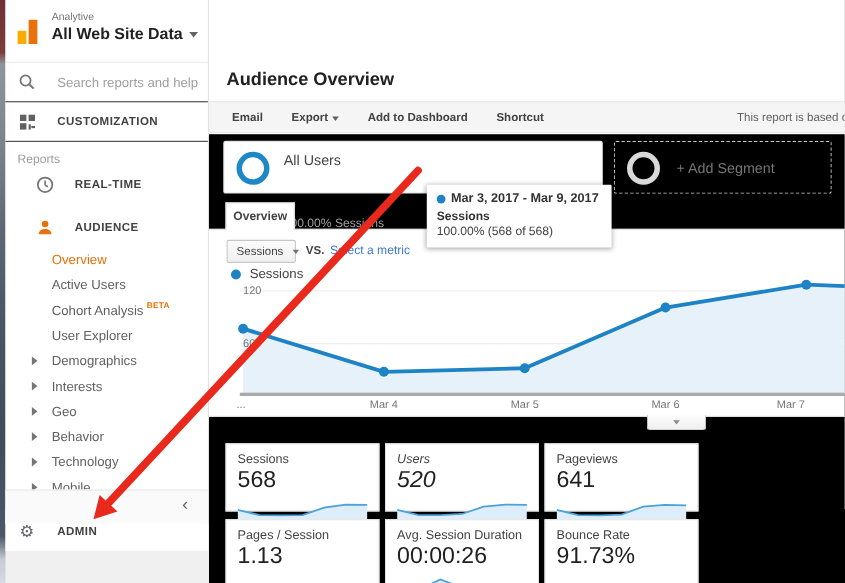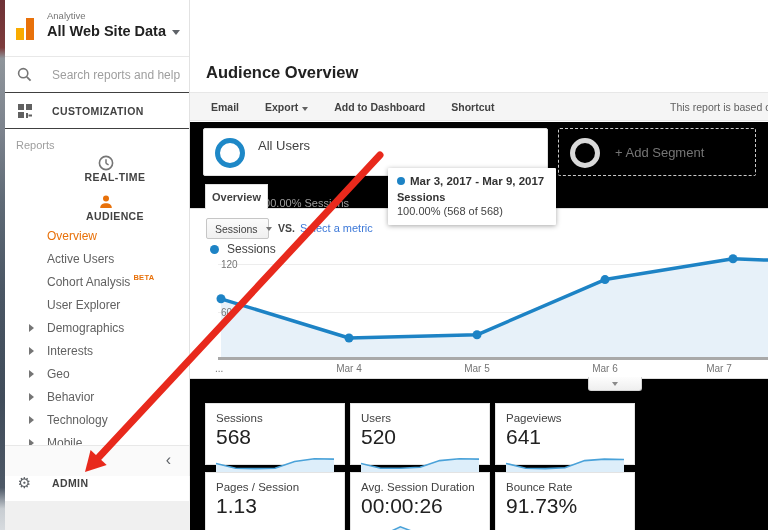--- a/index.html
+++ b/index.html
@@ -20,21 +20,21 @@
   .acct-prop { position:absolute; left:42px; top:23px; font-size:14.5px; color:#212121; white-space:nowrap;font-weight:bold; }
   .acct-caret { display:inline-block; margin-left:6px; width:0; height:0; border-left:4px solid transparent; border-right:4px solid transparent; border-top:5px solid #5f6368; vertical-align:middle; }
 
   .sb-row { display:flex; align-items:center; border-bottom:1px solid #404040; height:36px; padding-left:11px; cursor:pointer; }
   .sb-row .ic { width:17px; display:flex; justify-content:center; }
   .sb-row .lbl { margin-left:19px; }
   .search-ph { font-size:12px; color:#9e9e9e; }
   .cust-lbl { font-size:10.5px; font-weight:bold; letter-spacing:.4px; color:#424242; }
 
   .reports-label { font-size:11px; color:#9e9e9e; padding:10px 0 2px 11px; }
-  .nav-top { display:flex; align-items:center; height:26px; padding-left:17px; cursor:pointer;flex-direction:column; }
+  .nav-top { display:flex; align-items:center; height:26px; padding-left:27px; cursor:pointer; }
   .nav-top .ic { width:17px; display:flex; justify-content:center; }
   .nav-top .lbl { margin-left:19px; font-size:10.5px; font-weight:bold; letter-spacing:.4px; color:#424242; }
   #nav-realtime { margin-top:2px; }
   #nav-audience { margin-top:13px; }
   .subnav { margin-top:4px; }
   .subitem { position:relative; height:23px; display:flex; align-items:center; padding-left:42px; font-size:12px; color:#616161; cursor:pointer; white-space:nowrap; }
   .subitem.active { color:#e8710a; }
   .subitem .tri { position:absolute; left:24px; width:0; height:0; border-top:4px solid transparent; border-bottom:4px solid transparent; border-left:5px solid #757575; }
   .beta { font-size:7.5px; font-weight:bold; color:#e8710a; margin-left:3px; transform:translateY(-4px); letter-spacing:.3px; }
 
@@ -289,21 +289,21 @@
 
     <div class="cards" id="cards">
         <div class="mcard" style="left: 15px; top: 0px;">
           <div class="clabel">Sessions</div>
           <div class="cvalue">568</div>
           <svg width="118" height="22" viewBox="0 0 118 22">
             <path d="M0,12.450000000000001 L19.666666666666668,17.2 L39.333333333333336,17.58 L59,17.2 L78.66666666666667,10.55 L98.33333333333334,7.700000000000001 L118,8.08 L118,22 L0,22 Z" fill="#ddeefa"></path>
             <path d="M0,12.450000000000001 L19.666666666666668,17.2 L39.333333333333336,17.58 L59,17.2 L78.66666666666667,10.55 L98.33333333333334,7.700000000000001 L118,8.08" fill="none" stroke="#4aa2d9" stroke-width="1.6"></path>
           </svg>
         </div>
-        <div class="mcard" style="left: 160px; top: 0px;">
+        <div class="mcard" style="left: 160px; top: 0px; font-style: italic;">
           <div class="clabel">Users</div>
           <div class="cvalue">520</div>
           <svg width="118" height="22" viewBox="0 0 118 22">
             <path d="M0,12.450000000000001 L19.666666666666668,17.2 L39.333333333333336,17.2 L59,16.25 L78.66666666666667,9.600000000000001 L98.33333333333334,7.700000000000001 L118,8.08 L118,22 L0,22 Z" fill="#ddeefa"></path>
             <path d="M0,12.450000000000001 L19.666666666666668,17.2 L39.333333333333336,17.2 L59,16.25 L78.66666666666667,9.600000000000001 L98.33333333333334,7.700000000000001 L118,8.08" fill="none" stroke="#4aa2d9" stroke-width="1.6"></path>
           </svg>
         </div>
         <div class="mcard" style="left: 305px; top: 0px;">
           <div class="clabel">Pageviews</div>
           <div class="cvalue">641</div>

